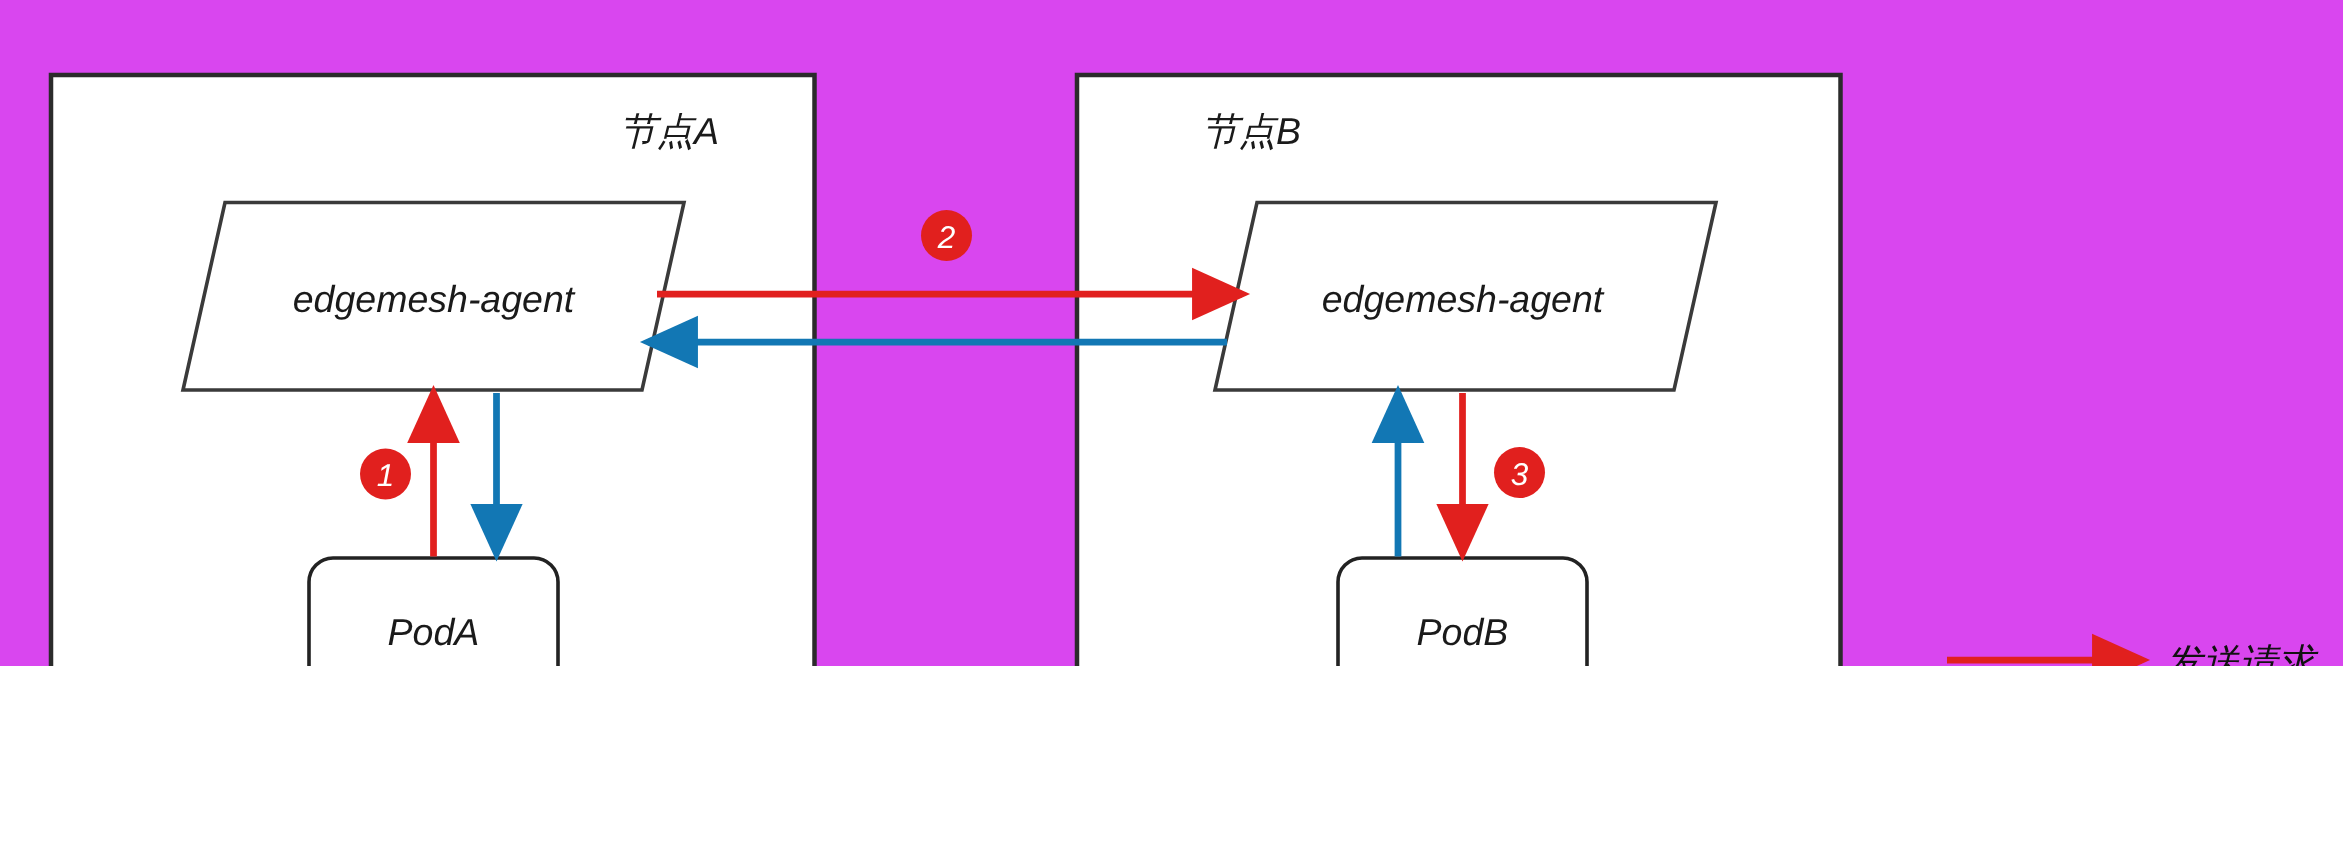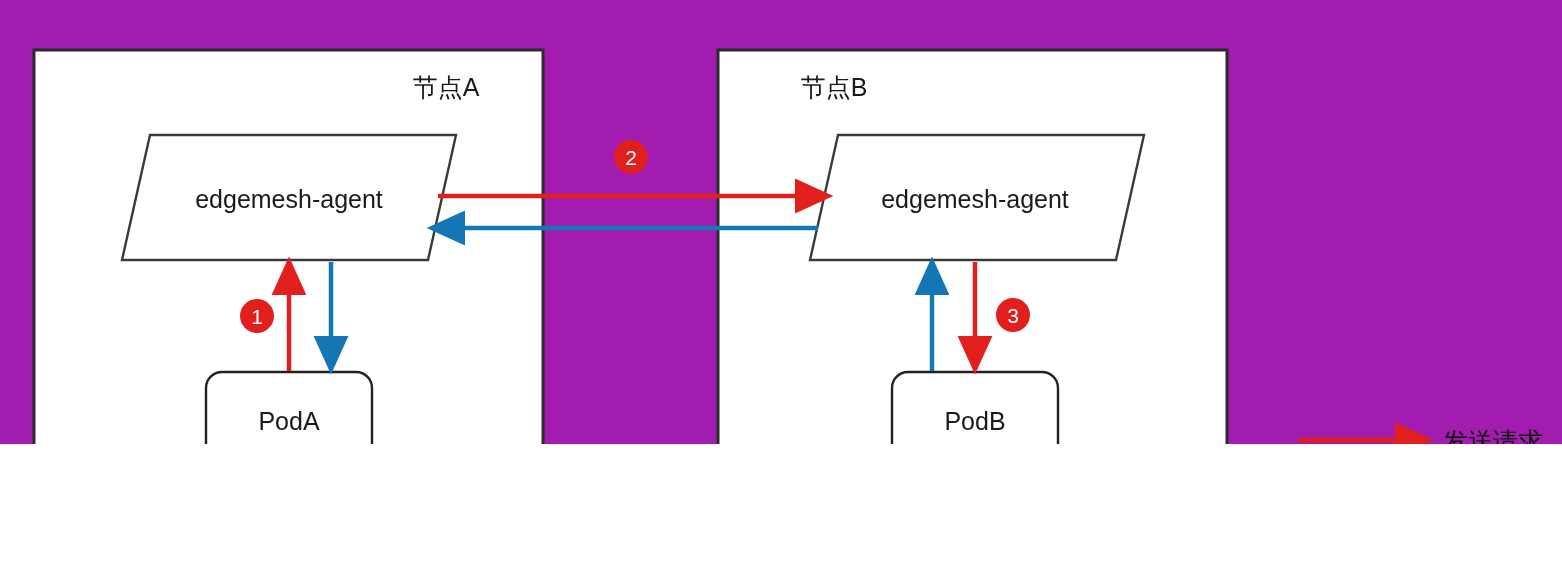--- a/index.html
+++ b/index.html
@@ -7,22 +7,23 @@
     padding: 0;
     background: #ffffff;
   }
   body {
     font-family: "Liberation Sans", "DejaVu Sans", sans-serif;
   }
   #canvas {
     position: relative;
     width: 1562px;
     height: 444px;
-    background: #a21caf;
+    background: #d946ef;
     overflow: hidden;
+    font-style: italic;
   }
   #diagram-svg {
     position: absolute;
     left: 0;
     top: 0;
     width: 1562px;
     height: 564px;
   }
   .node-title {
     font-size: 25px;

